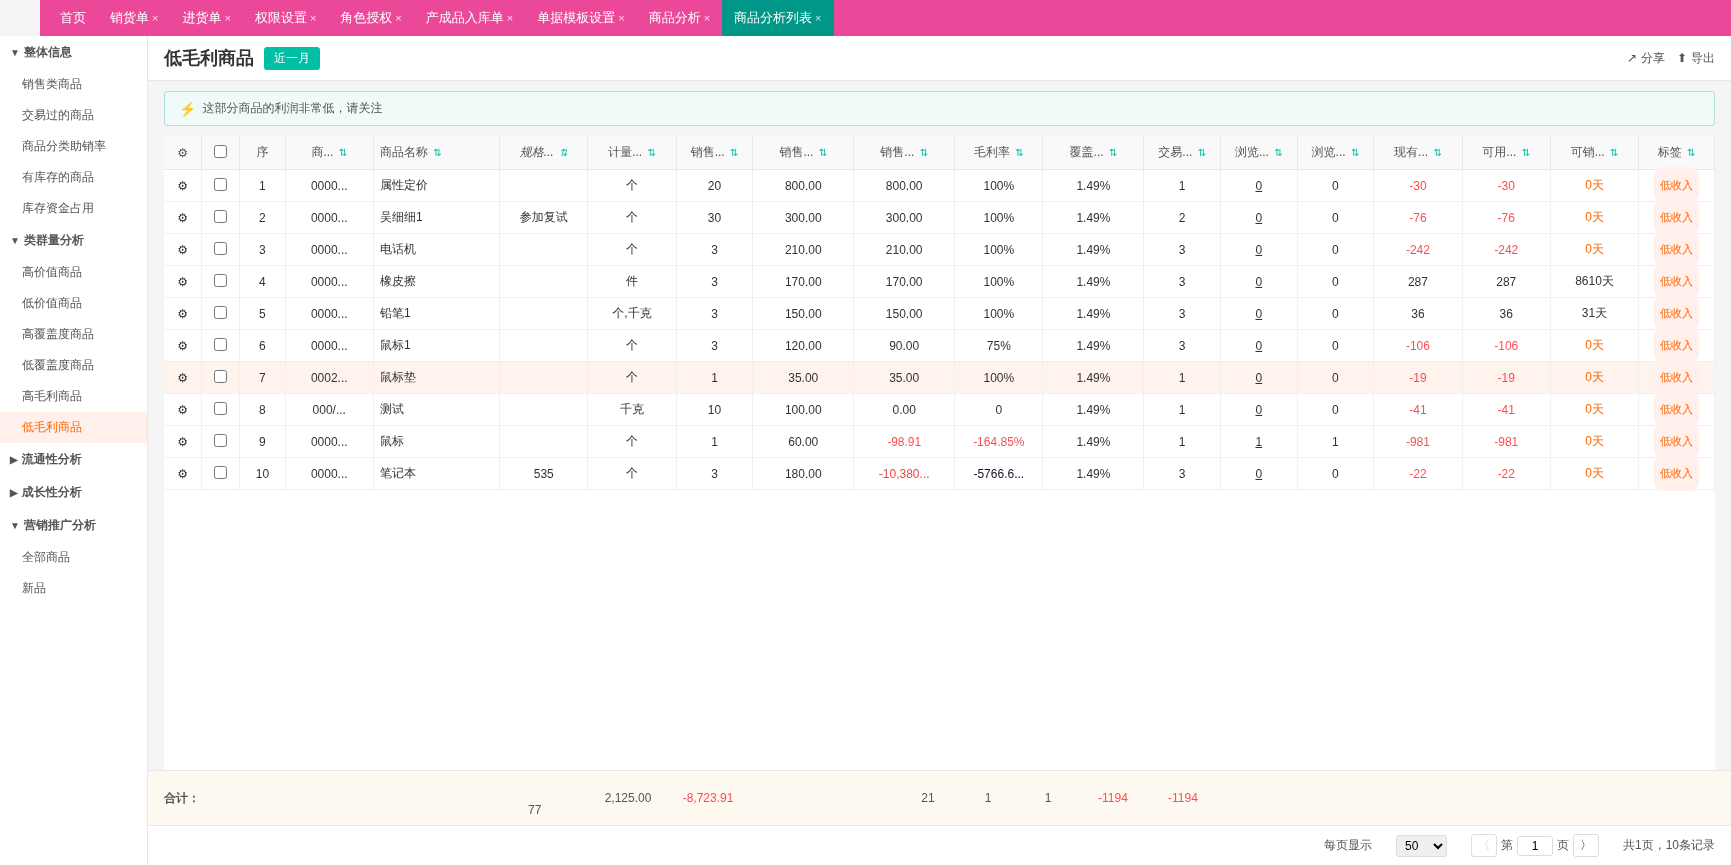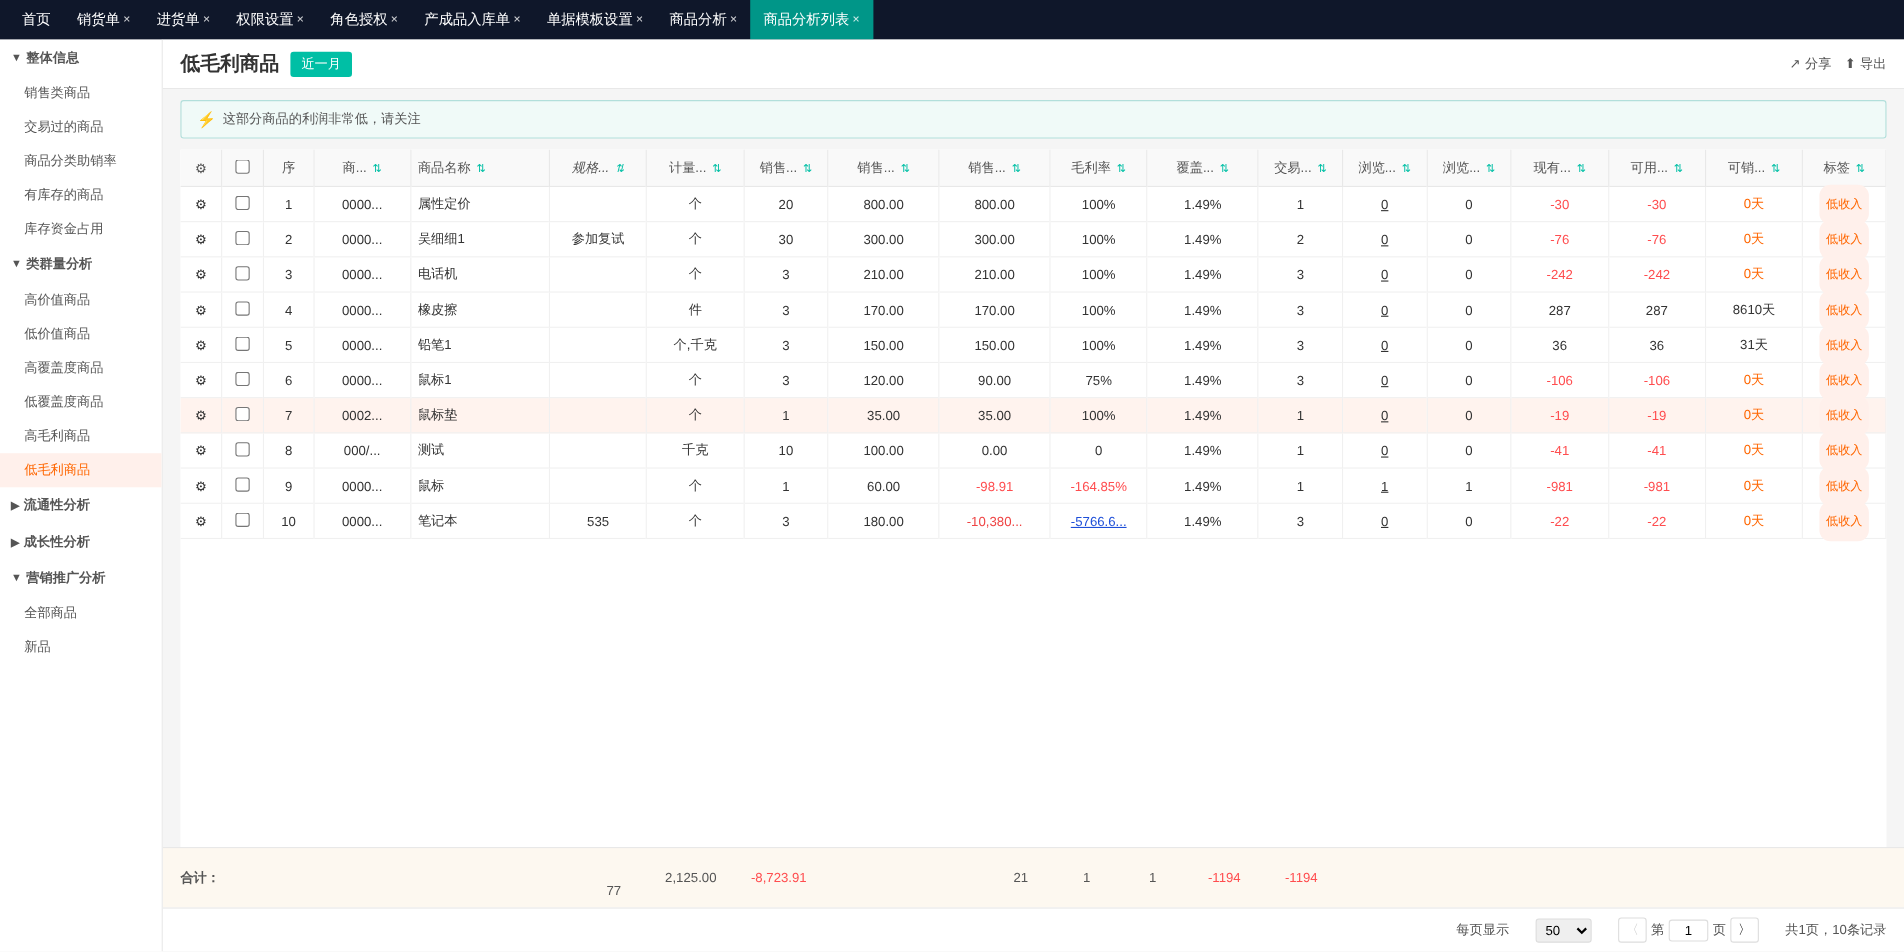--- a/index.html
+++ b/index.html
@@ -1,25 +1,26 @@
 <!DOCTYPE html>
 <html><head>
   <meta charset="utf-8">
   <style>
     * { box-sizing: border-box; margin: 0; padding: 0; }
     body { font-family: 'Microsoft YaHei', Arial, sans-serif; font-size: 12px; background: #f5f5f5; color: #333; }
 
     
     .top-nav {
-      background: #0f172a;
+      background: #ec4899;
       display: flex;
       align-items: center;
       height: 36px;
       padding: 0 8px;
       gap: 0;
+      margin-left: 40px;
     }
     .nav-item {
       color: #fff;
       padding: 0 12px;
       height: 36px;
       display: flex;
       align-items: center;
       cursor: pointer;
       font-size: 13px;
       white-space: nowrap;
@@ -598,39 +599,39 @@
       <td>⚙</td>
       <td><input type="checkbox" style=""></td>
       <td>10</td>
       <td>0000...</td>
       <td class="text-left">笔记本</td>
       <td>535</td>
       <td>个</td>
       <td>3</td>
       <td>180.00</td>
       <td style="color:#ef4444;">-10,380...</td>
-      <td style="color:#1d4ed8;text-decoration:underline;">-5766.6...</td>
+      <td style="color:#0f172a;">-5766.6...</td>
       <td>1.49%</td>
       <td>3</td>
       <td class="underline">0</td>
       <td>0</td>
       <td style="color:#ff4d4f;">-22</td>
       <td style="color:#ff4d4f;">-22</td>
       <td style="color:#ff6600;">0天</td>
       <td><span class="tag-badge">低收入</span></td>
     </tr>
           </tbody>
       </table>
     </div>
 
     <div class="table-footer">
       <span class="footer-total">合计：</span>
       <div style="flex:1; display:flex; align-items:center;">
         <span style="min-width:320px;"></span>
-        <span style="min-width:60px; text-align:center;margin-top:24px;">77</span>
+        <span style="min-width:60px; margin-top:24px;">77</span>
         <span style="min-width:80px; text-align:center;">2,125.00</span>
         <span style="min-width:80px; text-align:center; color:#ff4d4f;">-8,723.91</span>
         <span style="min-width:70px; text-align:center;"></span>
         <span style="min-width:80px; text-align:center;"></span>
         <span style="min-width:60px; text-align:center;">21</span>
         <span style="min-width:60px; text-align:center;">1</span>
         <span style="min-width:60px; text-align:center;">1</span>
         <span style="min-width:70px; text-align:center; color:#ff4d4f;">-1194</span>
         <span style="min-width:70px; text-align:center; color:#ff4d4f;">-1194</span>
       </div>

